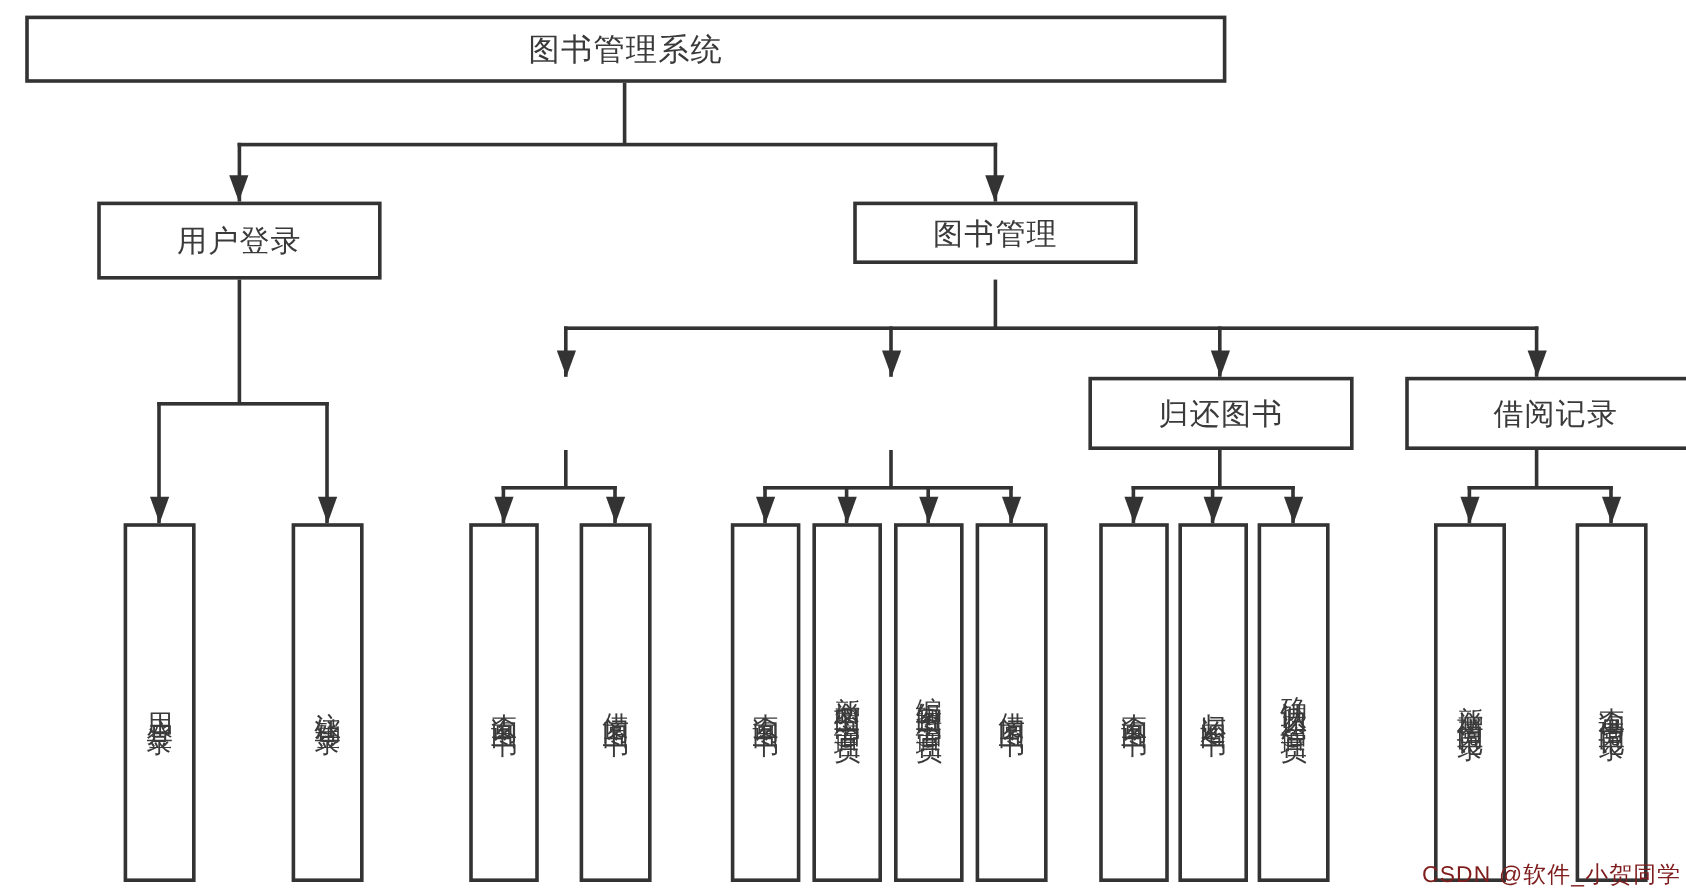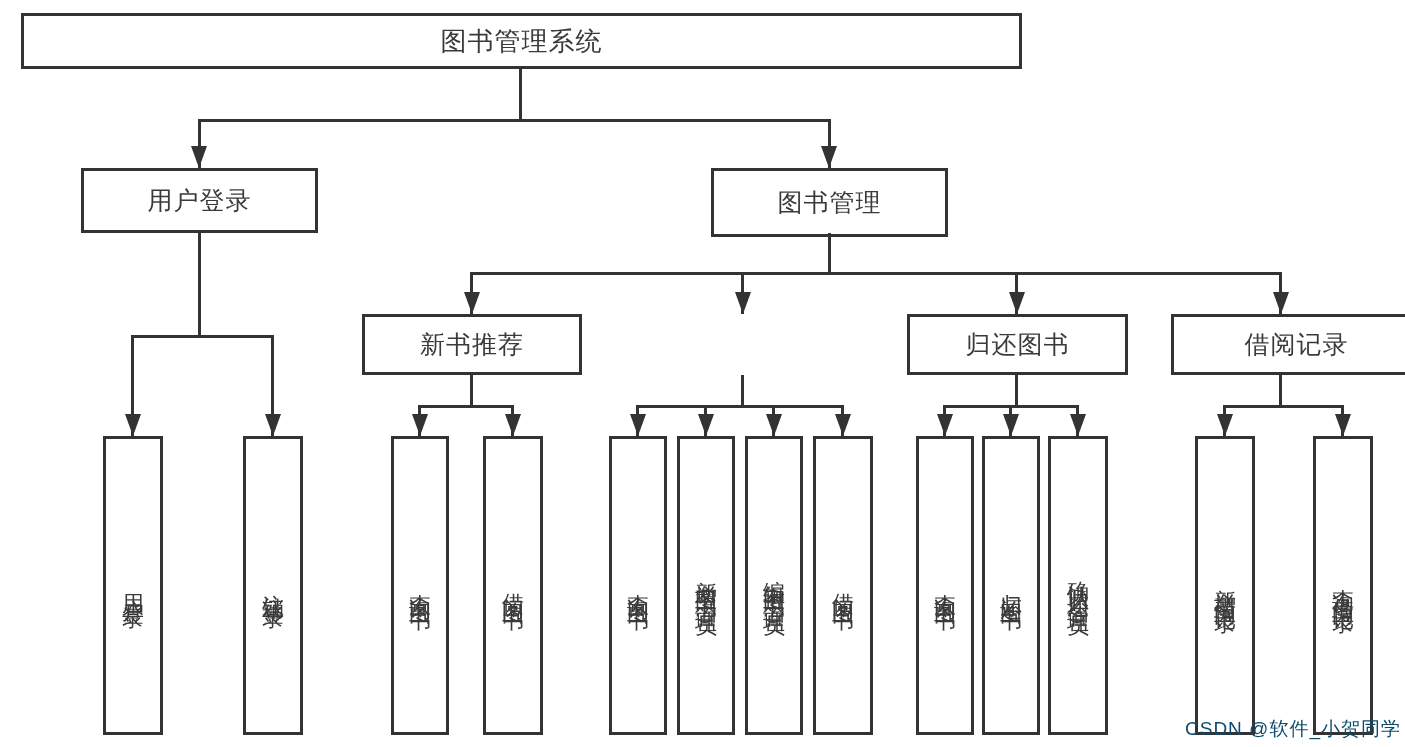--- a/index.html
+++ b/index.html
@@ -10,43 +10,40 @@
        display:flex;align-items:center;justify-content:center;color:#3a3a3a;}
   .box span{display:block;}
   .lbl-root{font-size:26px;letter-spacing:1px;}
   .lbl-node{font-size:25px;letter-spacing:1px;}
   .leaf span{writing-mode:vertical-rl;text-orientation:mixed;font-size:22px;
              letter-spacing:5px;line-height:1.1;}
   .line{position:absolute;background:#333333;}
   .arrow{position:absolute;width:0;height:0;
          border-left:8px solid transparent;border-right:8px solid transparent;
          border-top:22px solid #333333;}
-  .watermark{position:absolute;left:1185px;top:716px;font-size:19px;color:#0c4a6e;
+  .watermark{position:absolute;left:1185px;top:716px;font-size:19px;color:#7f1d1d;
              letter-spacing:1px;white-space:nowrap;z-index:5;}
 </style>
 </head>
 <body>
 
 <div class="canvas">
 
   <div class="box lbl-root" style="left:21px;top:13px;width:1001px;height:56px">
     <span>图书管理系统</span>
   </div>
 
   <div class="box lbl-node" style="left:81px;top:168px;width:237px;height:65px">
     <span>用户登录</span>
   </div>
 
-  <div class="box lbl-node" style="left:711px;top:168px;width:237px;height:69px">
+  <div class="box lbl-node" style="left:711px;top:168px;width:237px;height:52px">
     <span>图书管理</span>
   </div>
 
-  <div class="box lbl-node" style="left:362px;top:314px;width:220px;height:61px">
-    <span>新书推荐</span>
-  </div>
 
 
   <div class="box lbl-node" style="left:907px;top:314px;width:221px;height:61px">
     <span>归还图书</span>
   </div>
 
   <div class="box lbl-node" style="left:1171px;top:314px;width:251px;height:61px">
     <span>借阅记录</span>
   </div>
 

